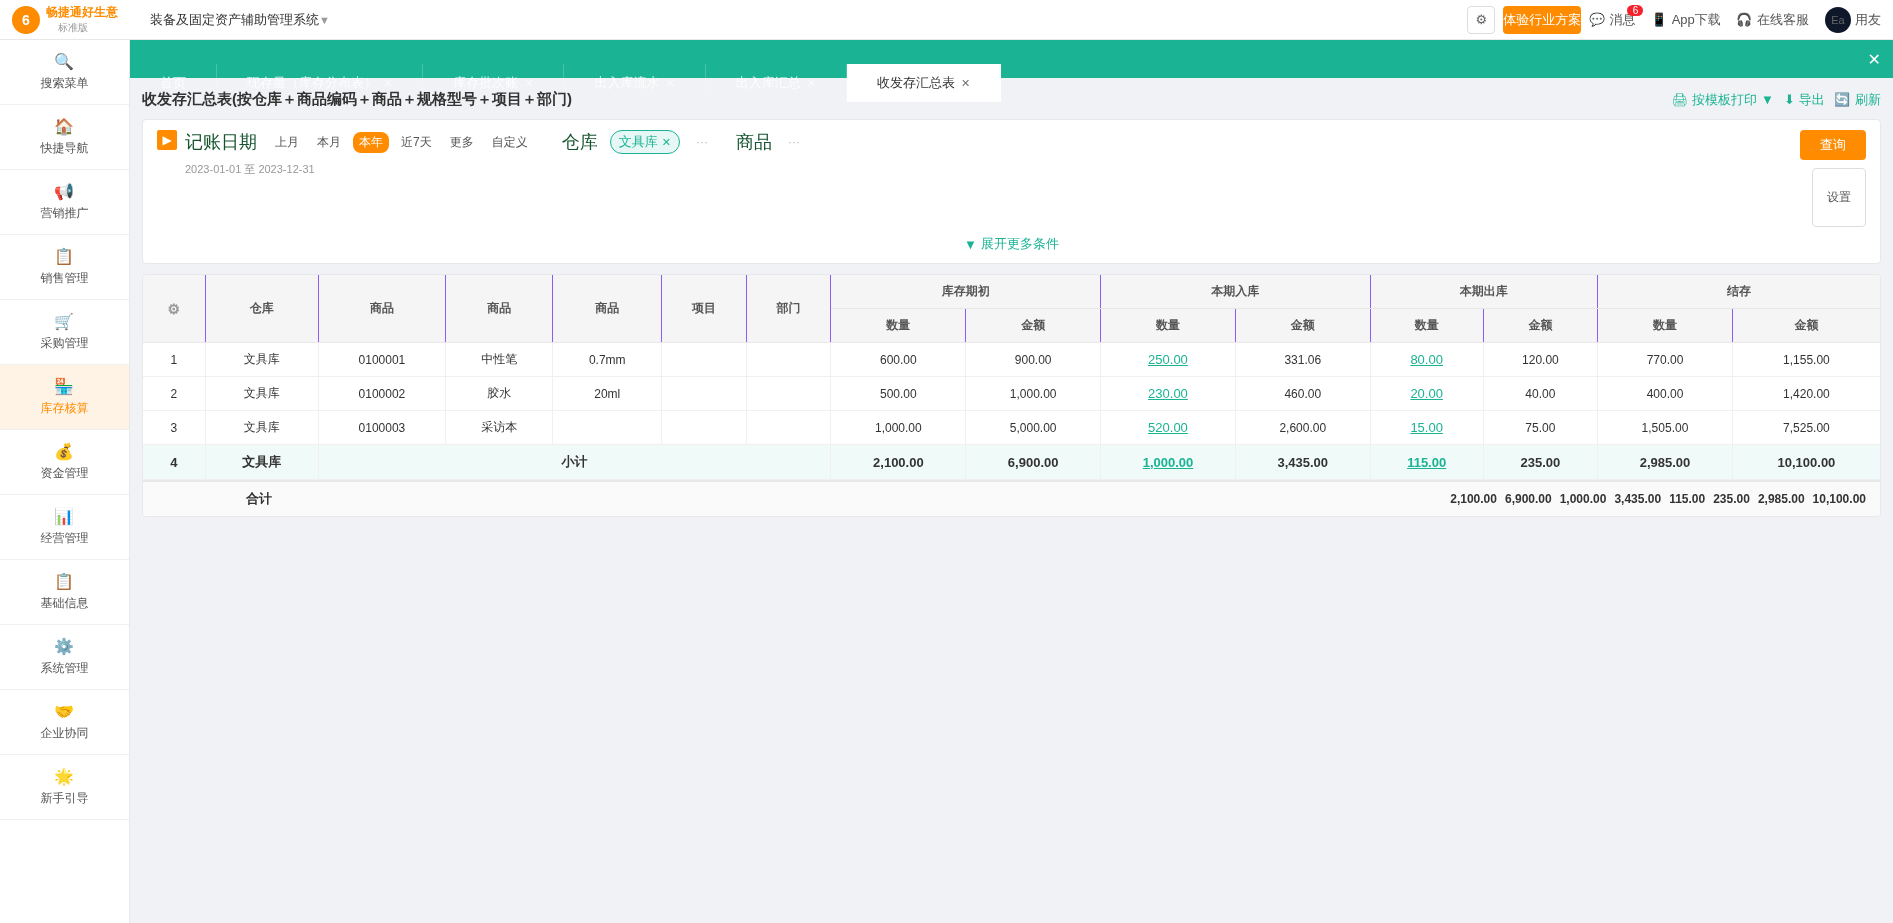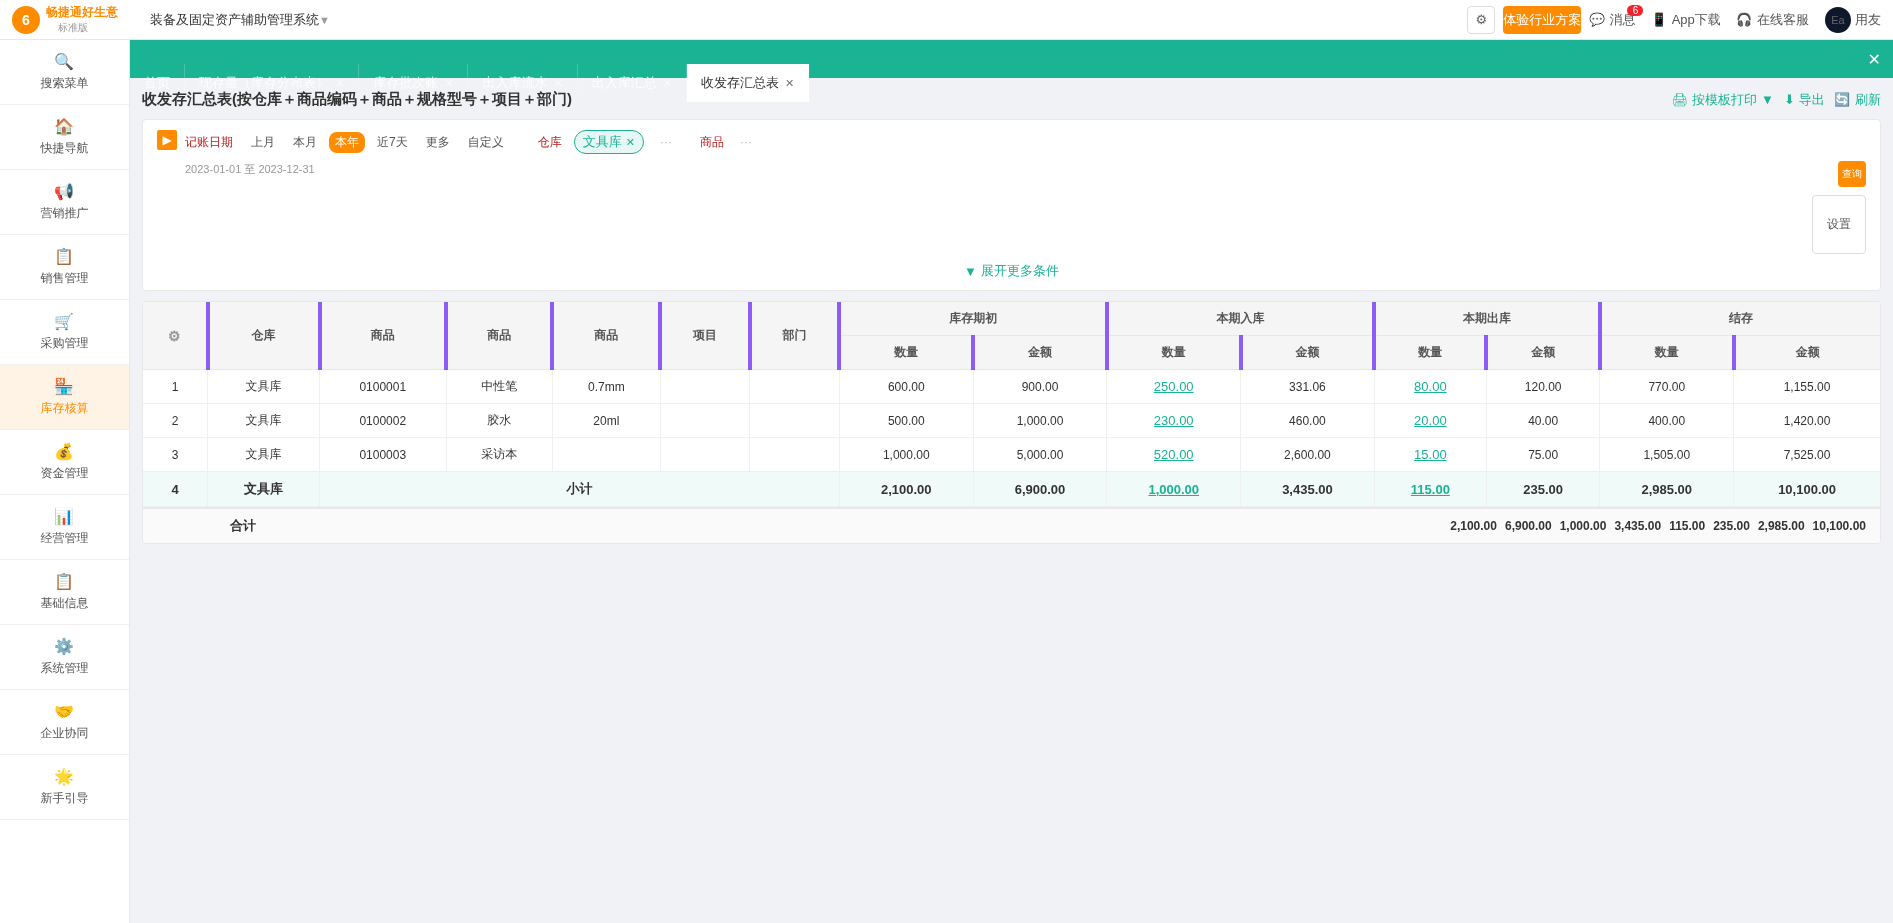--- a/index.html
+++ b/index.html
@@ -25,62 +25,62 @@
     .sidebar-item { display: flex; flex-direction: column; align-items: center; padding: 12px 8px; cursor: pointer; color: #555; gap: 4px; border-bottom: 1px solid #f0f0f0; }
     .sidebar-item.active { background: #fff3e6; color: #ff8c00; }
     .sidebar-icon { font-size: 16px; }
     .sidebar-label { font-size: 12px; }
 
     
     .content-area { flex: 1; display: flex; flex-direction: column; overflow: hidden; background: #f0f2f5; }
 
     
     .tabs-bar { background: #1ab394; display: flex; align-items: center; height: 38px; padding: 0 0 0 0; flex-shrink: 0; }
-    .tab-item { display: flex; align-items: center; padding: 0 14px; height: 38px; color: rgba(255,255,255,0.85); cursor: pointer; font-size: 13px; gap: 6px; border-right: 1px solid rgba(255,255,255,0.2); margin-top: 48px; }
+    .tab-item { display: flex; align-items: center; padding: 0 30px; height: 38px; color: rgba(255,255,255,0.85); cursor: pointer; font-size: 13px; gap: 6px; border-right: 1px solid rgba(255,255,255,0.2); margin-top: 48px; }
     .tab-item.active { background: #fff; color: #333; }
     .tab-close { font-size: 11px; opacity: 0.7; }
     .tabs-close-all { margin-left: auto; padding: 0 12px; color: #fff; cursor: pointer; font-size: 16px; }
 
     
     .page-content { flex: 1; overflow-y: auto; padding: 12px; display: flex; flex-direction: column; gap: 10px; }
 
     
     .page-header { display: flex; align-items: center; justify-content: space-between; }
     .page-title { font-size: 15px; font-weight: bold; color: #333; }
     .header-actions { display: flex; align-items: center; gap: 10px; }
     .action-btn { display: flex; align-items: center; gap: 4px; color: #1ab394; cursor: pointer; font-size: 13px; border: none; background: none; }
 
     
     .filter-bar { background: #fff; border: 1px solid #e8e8e8; border-radius: 4px; padding: 10px 14px; display: flex; flex-direction: column; gap: 8px; }
     .filter-row { display: flex; align-items: center; gap: 12px; }
-    .filter-label { color: #b91c1c; font-size: 12px; white-space: nowrap; }
+    .filter-label { color: #14532d; font-size: 18px; white-space: nowrap; }
     .date-options { display: flex; align-items: center; gap: 6px; }
     .date-option { font-size: 12px; color: #555; cursor: pointer; padding: 2px 6px; border-radius: 3px; }
     .date-option.active { background: #ff8c00; color: #fff; border-radius: 8px; text-align: right; }
     .date-range-text { font-size: 11px; color: #999; }
     .filter-tag { display: flex; align-items: center; background: #e6f7f5; border: 1px solid #1ab394; border-radius: 12px; padding: 2px 8px; gap: 4px; color: #1ab394; font-size: 12px; }
     .filter-tag-close { cursor: pointer; font-size: 11px; }
     .filter-ellipsis { color: #bbb; cursor: pointer; font-size: 12px; margin-left: 4px; }
     .expand-btn { display: flex; align-items: center; gap: 4px; color: #1ab394; cursor: pointer; font-size: 12px; margin: 0 auto; }
-    .query-btn { background: #ff8c00; color: #fff; border: none; border-radius: 4px; padding: 6px 4px; cursor: pointer; font-size: 10px; margin-top: 31px; }
+    .query-btn { background: #ff8c00; color: #fff; border: none; border-radius: 4px; padding: 6px 20px; cursor: pointer; font-size: 13px; }
     .set-btn { background: #fff; color: #555; border: 1px solid #ddd; border-radius: 4px; padding: 20px 14px; cursor: pointer; font-size: 12px; margin-top: 4px; }
 
     
     .data-table { background: #fff; border: 1px solid #e8e8e8; border-radius: 4px; overflow: hidden; }
     .table-scroll { overflow-x: auto; }
     table { width: 100%; border-collapse: collapse; }
-    thead tr th { background: #f5f5f5; color: #555; font-weight: 600; padding: 8px 10px; text-align: center; border-bottom: 1px solid #e8e8e8; border-right: 4px solid #8b5cf6; font-size: 12px; white-space: nowrap; }
+    thead tr th { background: #f5f5f5; color: #555; font-weight: 600; padding: 8px 10px; text-align: center; border-bottom: 1px solid #e8e8e8; border-right: 1px solid #8b5cf6; font-size: 12px; white-space: nowrap; }
     thead tr th:last-child { border-right: none; }
     tbody tr td { padding: 8px 10px; text-align: center; border-bottom: 1px solid #f0f0f0; border-right: 1px solid #f0f0f0; font-size: 12px; color: #333; }
     tbody tr td:last-child { border-right: none; }
     tbody tr.subtotal td { font-weight: bold; background: #f0faf8; }
     .link-value { color: #1ab394; text-decoration: underline; cursor: pointer; }
 
     
-    .table-footer { background: #fafafa; border-top: 2px solid #e8e8e8; display: flex; align-items: center; padding: 8px 10px; gap: 0; }
+    .table-footer { background: #fafafa; border-top: 2px solid #e8e8e8; display: flex; align-items: center; padding: 8px 10px; gap: 16px; }
     .footer-label { font-weight: bold; color: #333; padding: 0 10px; min-width: 120px; text-align: center; }
     .footer-values { display: flex; gap: 0; flex: 1; }
     .footer-val { flex: 1; text-align: center; font-weight: bold; color: #333; font-size: 12px; padding: 0 4px; }
 
     
     .table-gear { color: #999; cursor: pointer; font-size: 14px; }
 
     .filter-section { display: flex; align-items: flex-start; gap: 8px; }
     .filter-left { flex: 1; display: flex; flex-direction: column; gap: 8px; }
     .filter-right { display: flex; flex-direction: column; gap: 4px; align-items: flex-end; flex-shrink: 0; }

